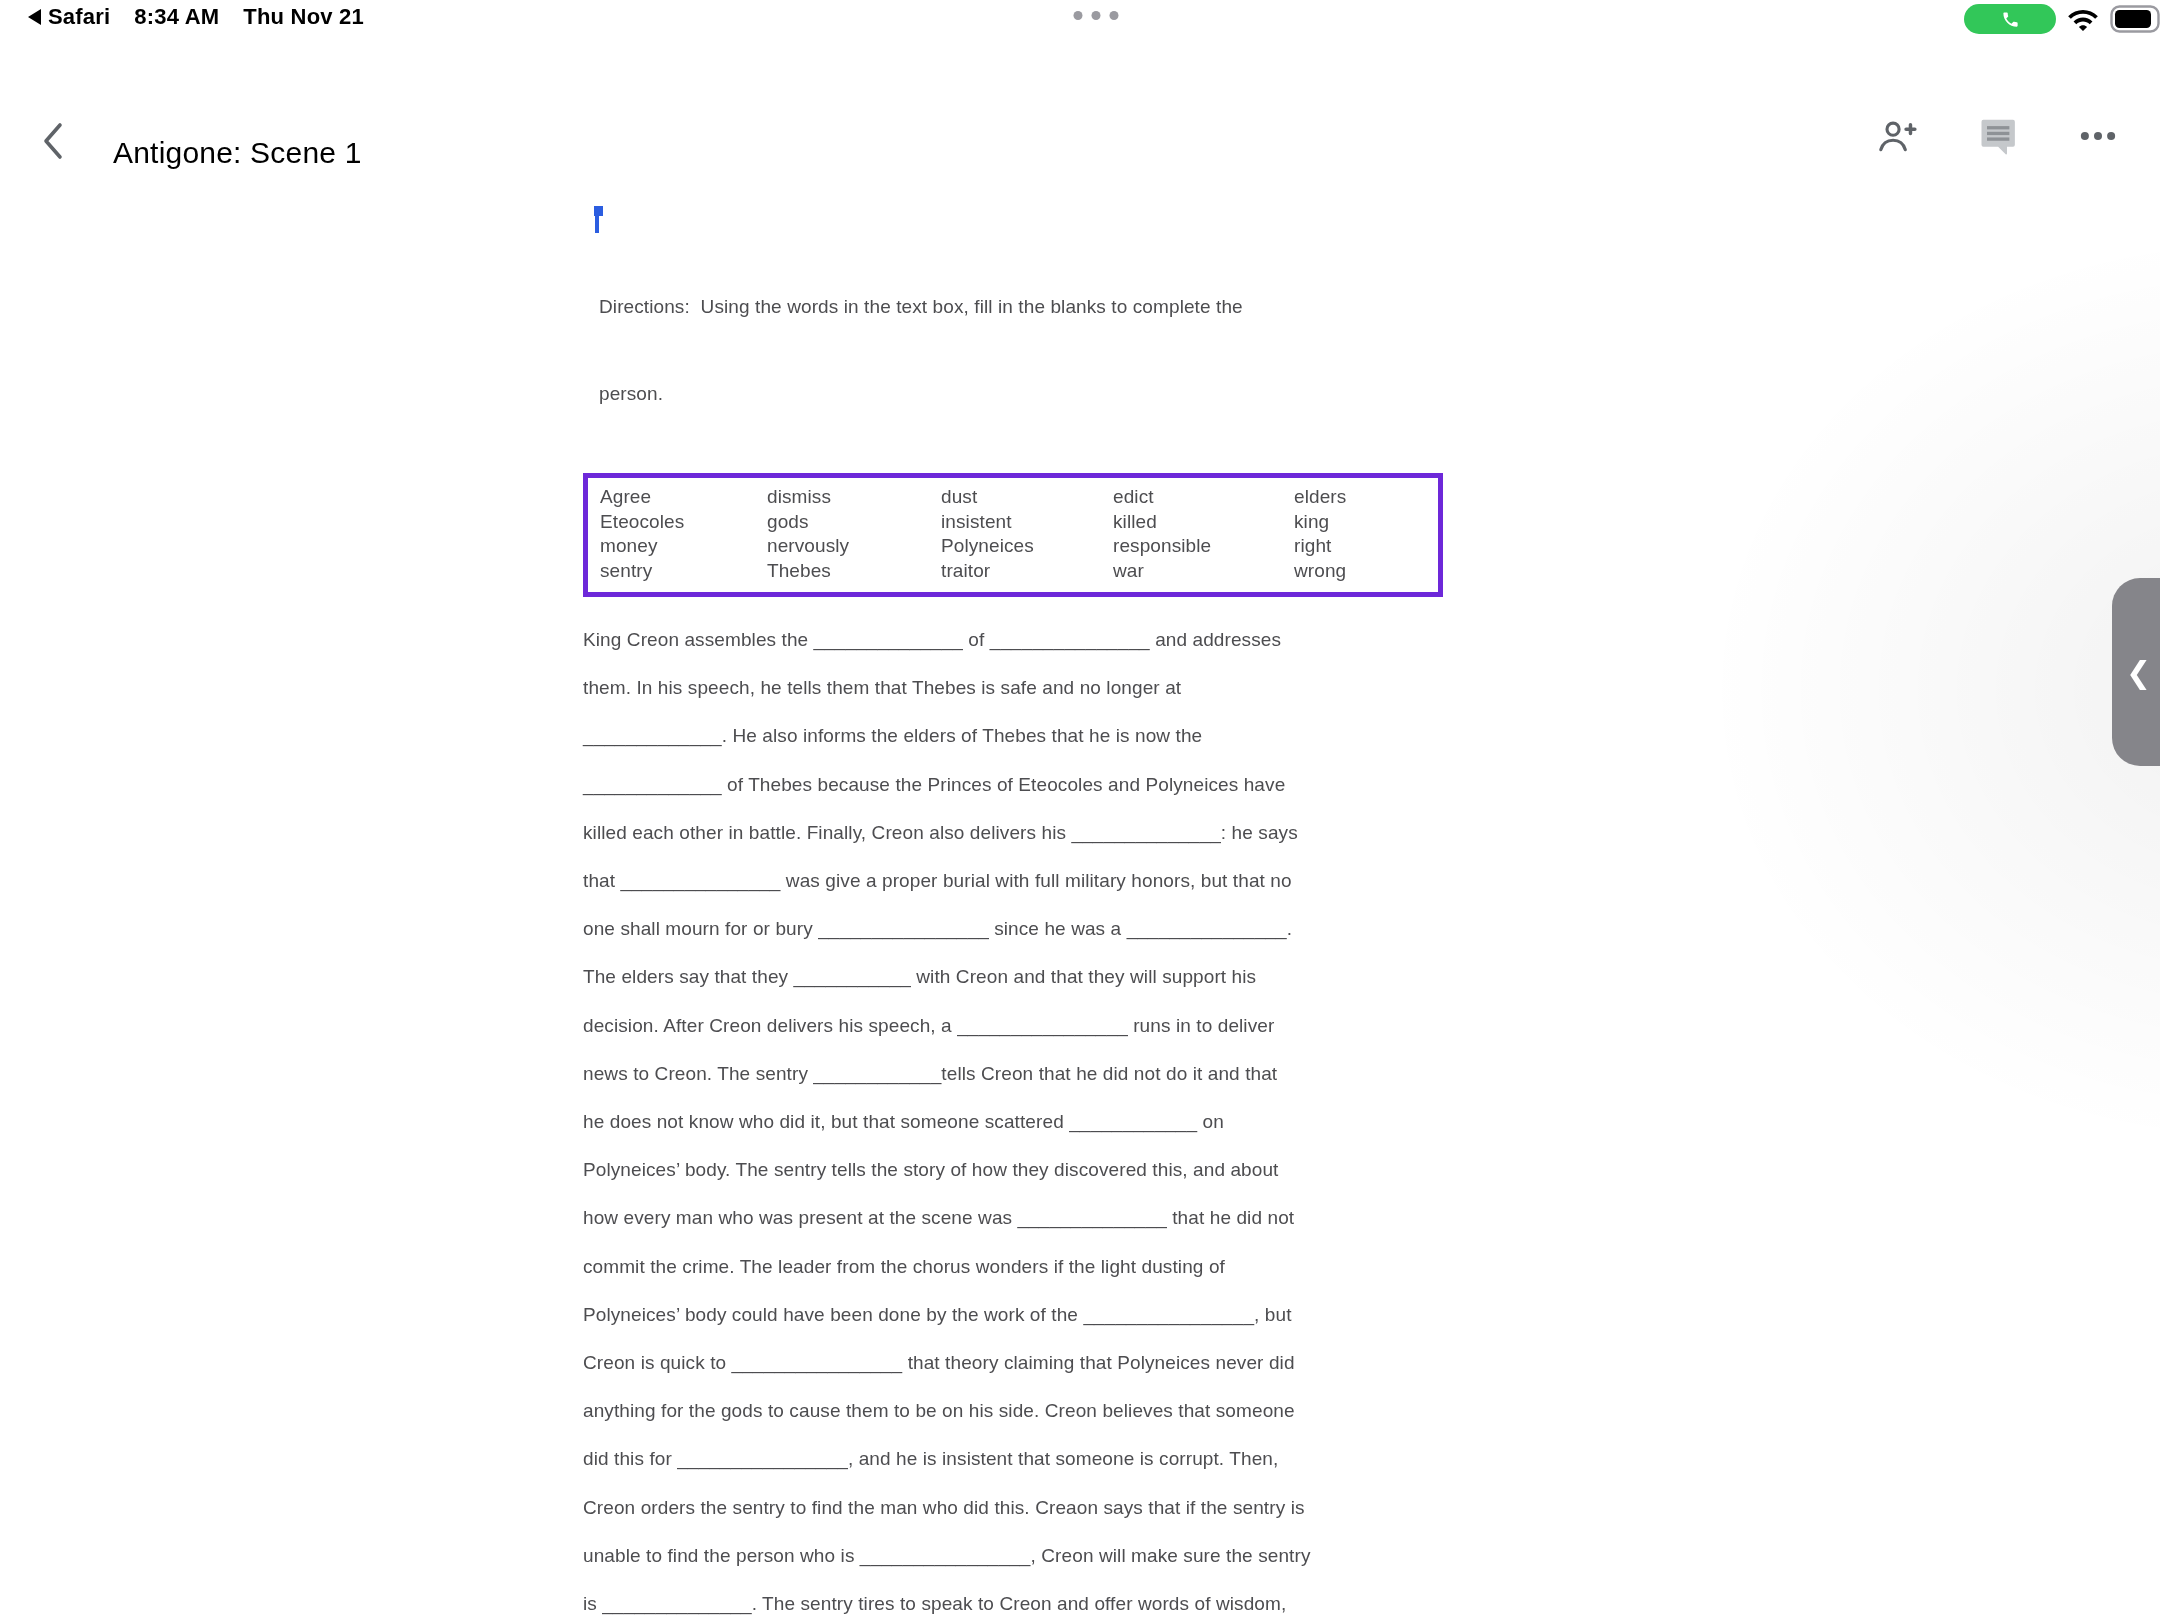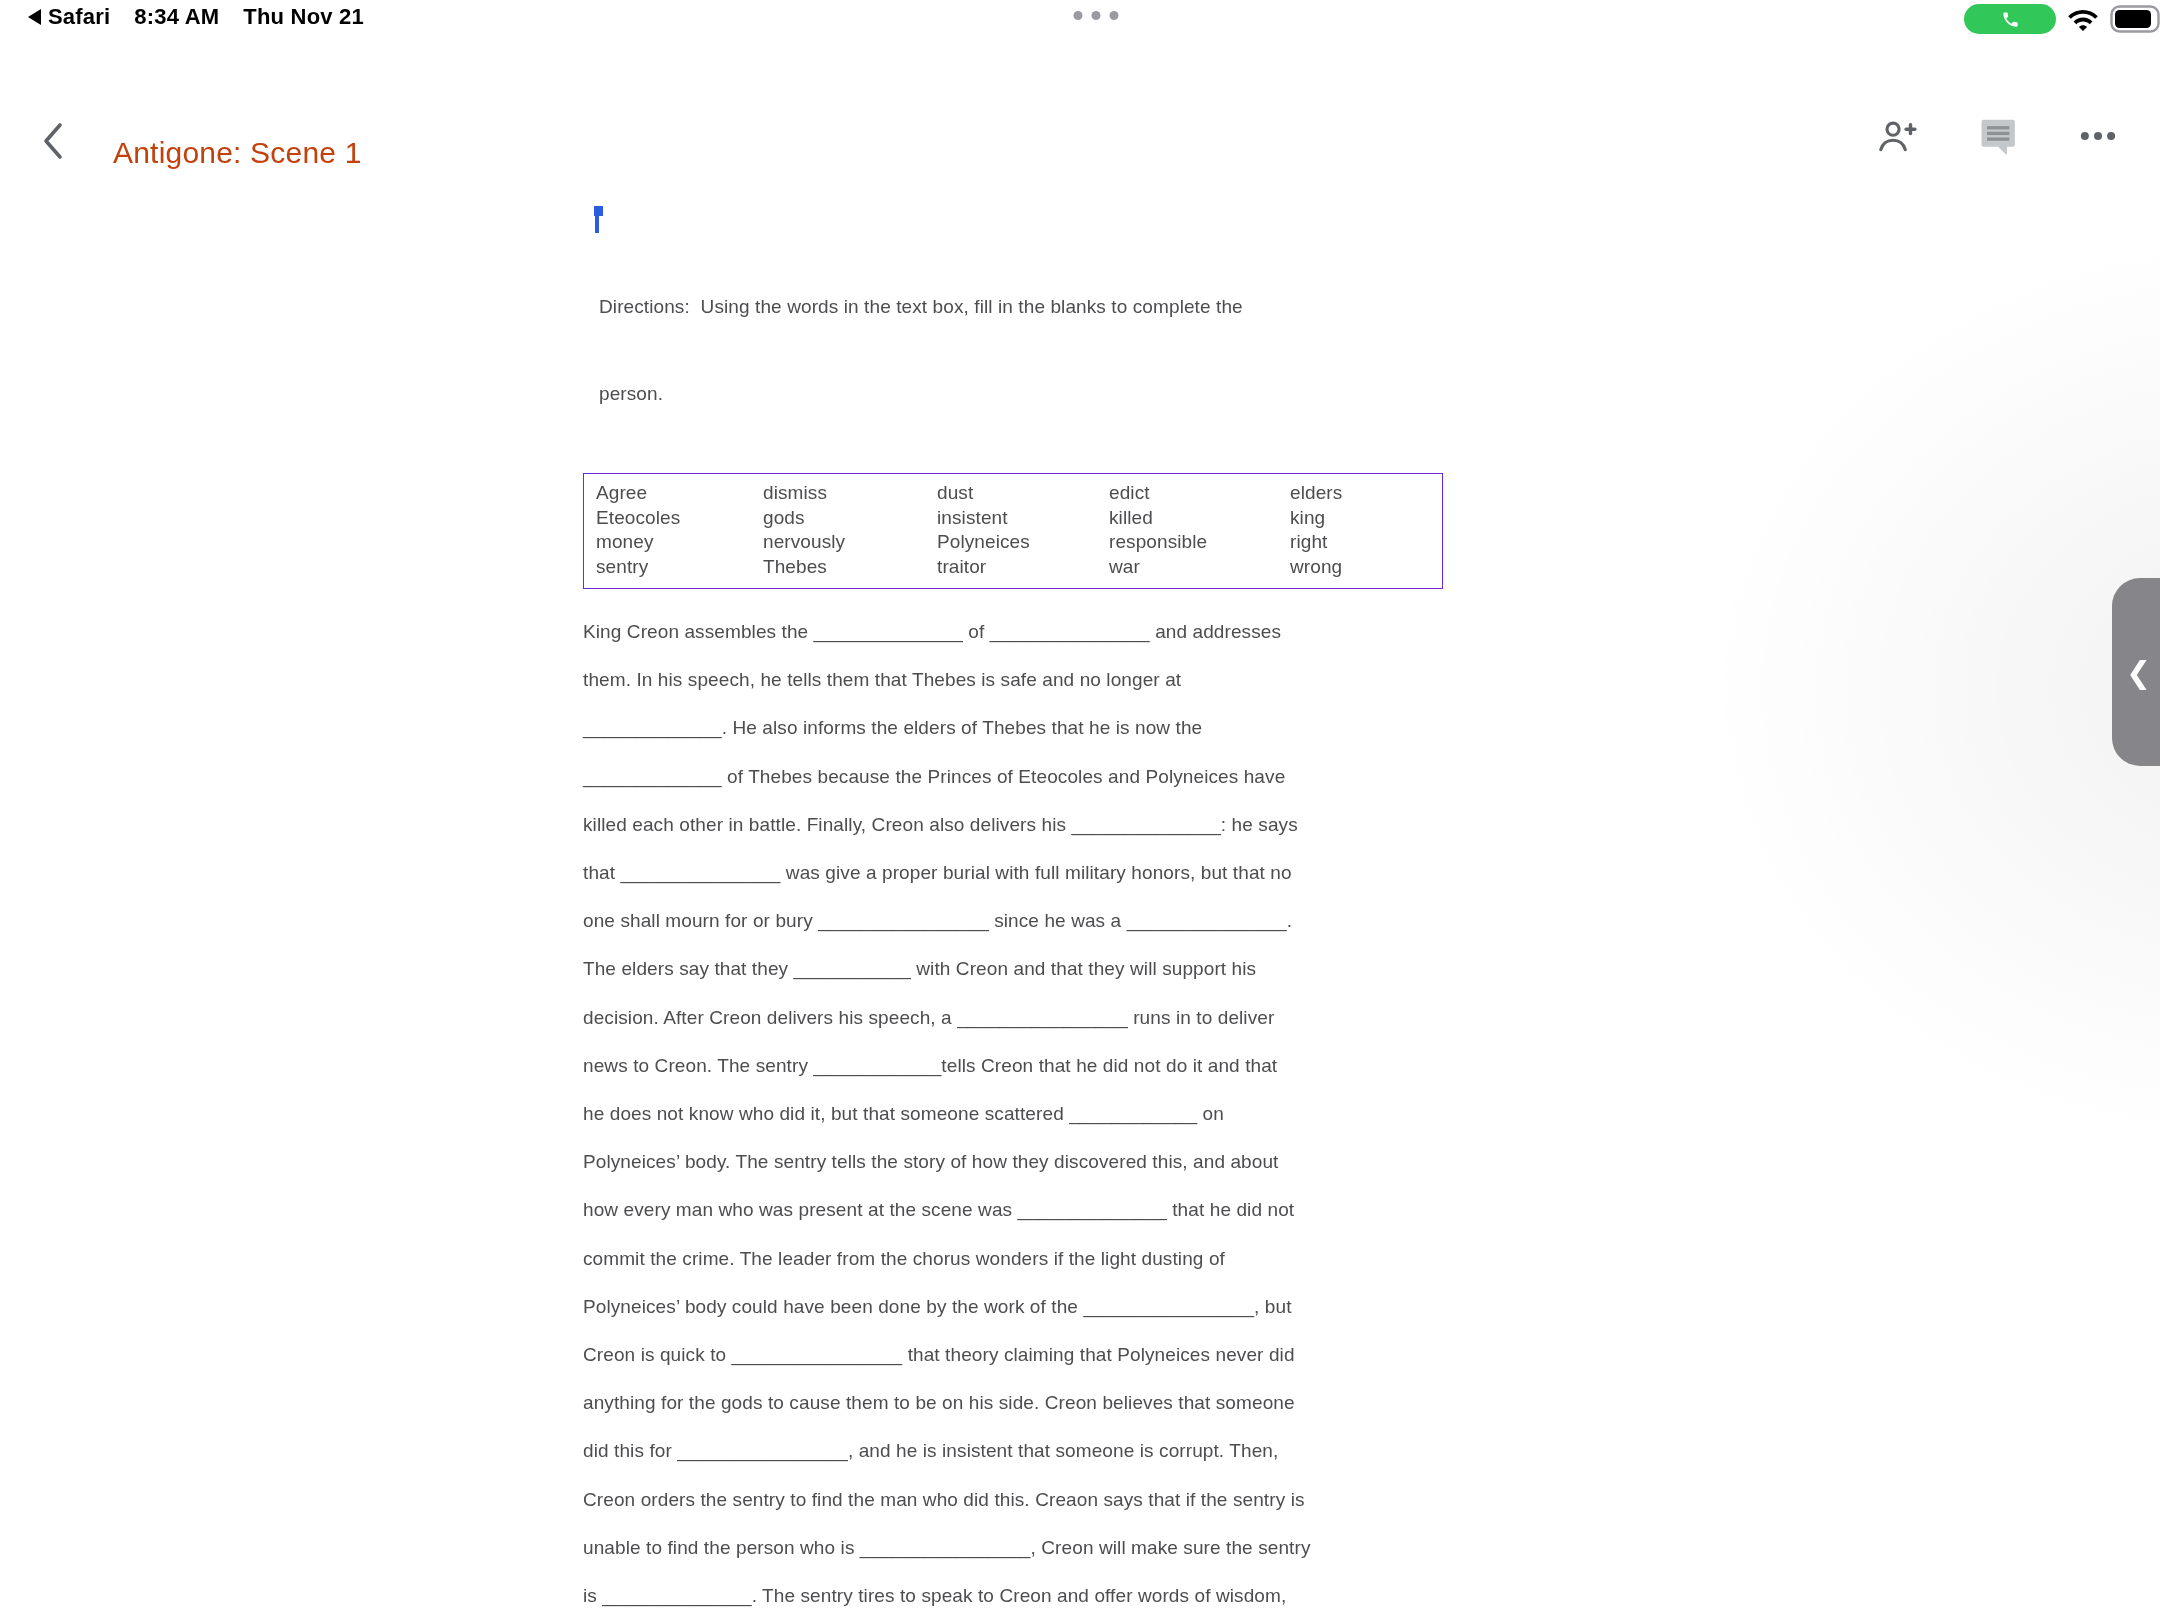--- a/index.html
+++ b/index.html
@@ -37,21 +37,21 @@
     width:92px; height:30px; border-radius:15px;
     display:flex; align-items:center; justify-content:center;
   }
   .battery { position:relative; width:58px; height:28px; }
 
   
   .appheader { position:absolute; top:48px; left:0; width:100%; height:76px; }
   .back-btn { position:absolute; left:38px; top:72px; width:30px; height:42px; cursor:pointer; }
   .doc-title {
     position:absolute; left:113px; top:88px;
-    font-size:30px; color:#c2410c; letter-spacing:0.2px; white-space:pre;
+    font-size:30px; color:#000000; letter-spacing:0.2px; white-space:pre;
   }
   .hdr-icons {
     position:absolute; right:40px; top:66px;
     display:flex; align-items:center; gap:56px;
   }
   .hdr-icons .icon-btn { width:44px; height:44px; display:flex; align-items:center; justify-content:center; cursor:pointer; }
 
   
   .doc {
     position:absolute; left:583px; top:205px; width:900px;
@@ -64,21 +64,21 @@
     position:absolute; left:-4px; top:1px; width:4px; height:27px;
     background:#2b5de0;
   }
   .caret::before {
     content:""; position:absolute; left:-1px; top:0; width:9px; height:10px;
     background:#2b5de0;
   }
   .word-bank {
     margin-top:7px;
     width:860px;
-    border:1px solid #6d28d9;
+    border:5px solid #6d28d9;
     padding:7px 22px 9px 12px;
     display:grid;
     grid-template-columns:167px 174px 172px 181px auto;
     line-height:24.5px;
     white-space:pre;
   }
   .passage { margin-top:19px; }
   .passage .pline { line-height:48.2px; white-space:pre; }
 
   

